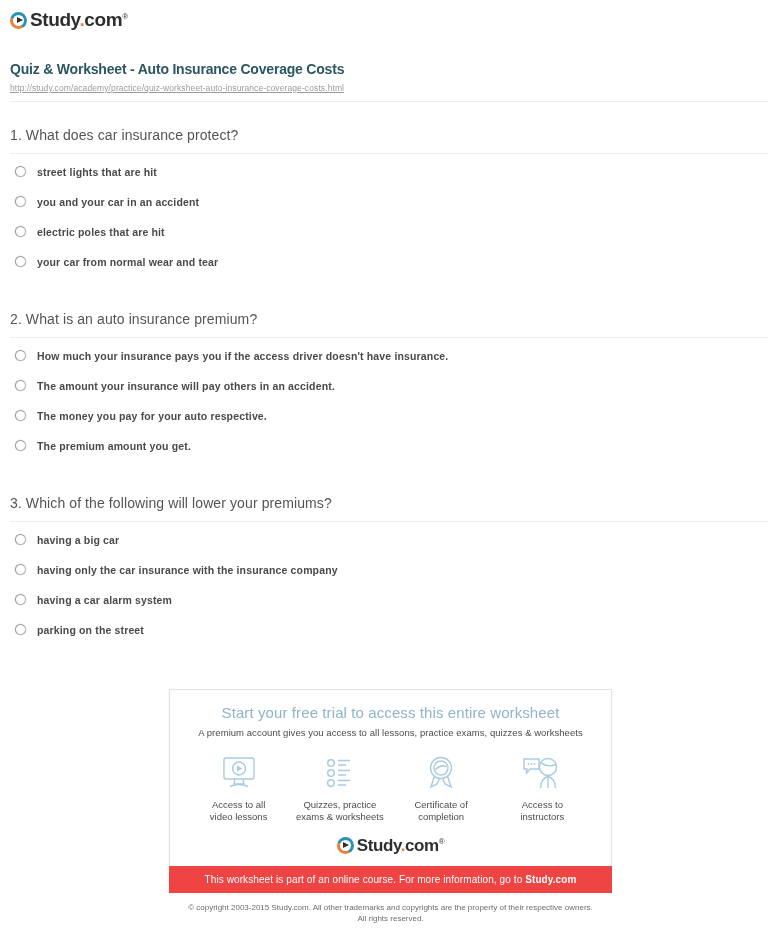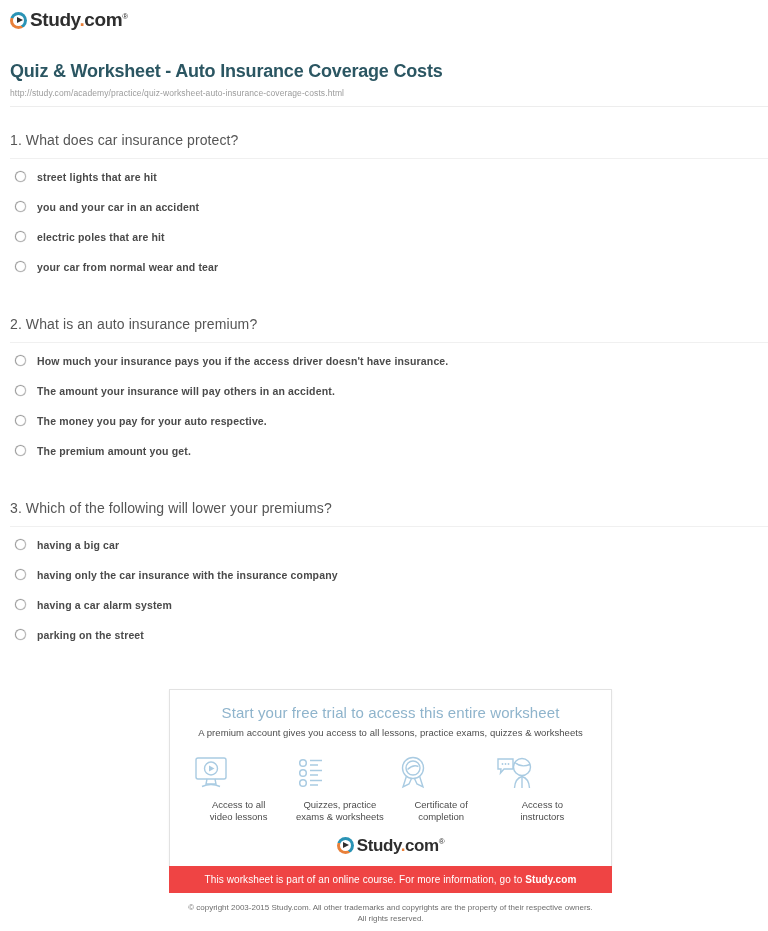--- a/index.html
+++ b/index.html
@@ -48,30 +48,31 @@
     font-size: 19px;
     font-weight: bold;
     letter-spacing: -0.4px;
     color: #2e2e2e;
   }
   .logo-word .dot { color: #e8803a; }
   .logo-word .tm { font-size: 8px; vertical-align: super; font-weight: normal; }
 
   .doc-title {
     margin: 30px 0 0 0;
-    font-size: 18px;
+    font-size: 14px;
     font-weight: bold;
     color: #2b5662;
     letter-spacing: -0.2px;
   }
   .doc-url {
     margin: 6px 0 0 0;
     font-size: 8.5px;
     color: #9b9b9b;
     letter-spacing: 0.1px;
+    text-decoration: underline;
   }
   .header-rule {
     margin: 8px 0 0 0;
     height: 1px;
     background: #ededed;
     width: 758px;
   }
 
   
   .quiz { padding: 0 0 0 10px; }
@@ -140,20 +141,21 @@
   .benefits {
     margin-top: 16px;
     display: flex;
     justify-content: space-around;
     padding: 0 18px;
   }
   .benefit {
     width: 96px;
     display: flex;
     flex-direction: column;
+    align-items: center;
   }
   .benefit-icon { height: 38px; display: flex; align-items: center; }
   .benefit-label {
     margin-top: 7px;
     font-size: 9.5px;
     color: #4c4c4c;
     line-height: 1.3;
   }
   .promo-logo-row {
     margin-top: 12px;

